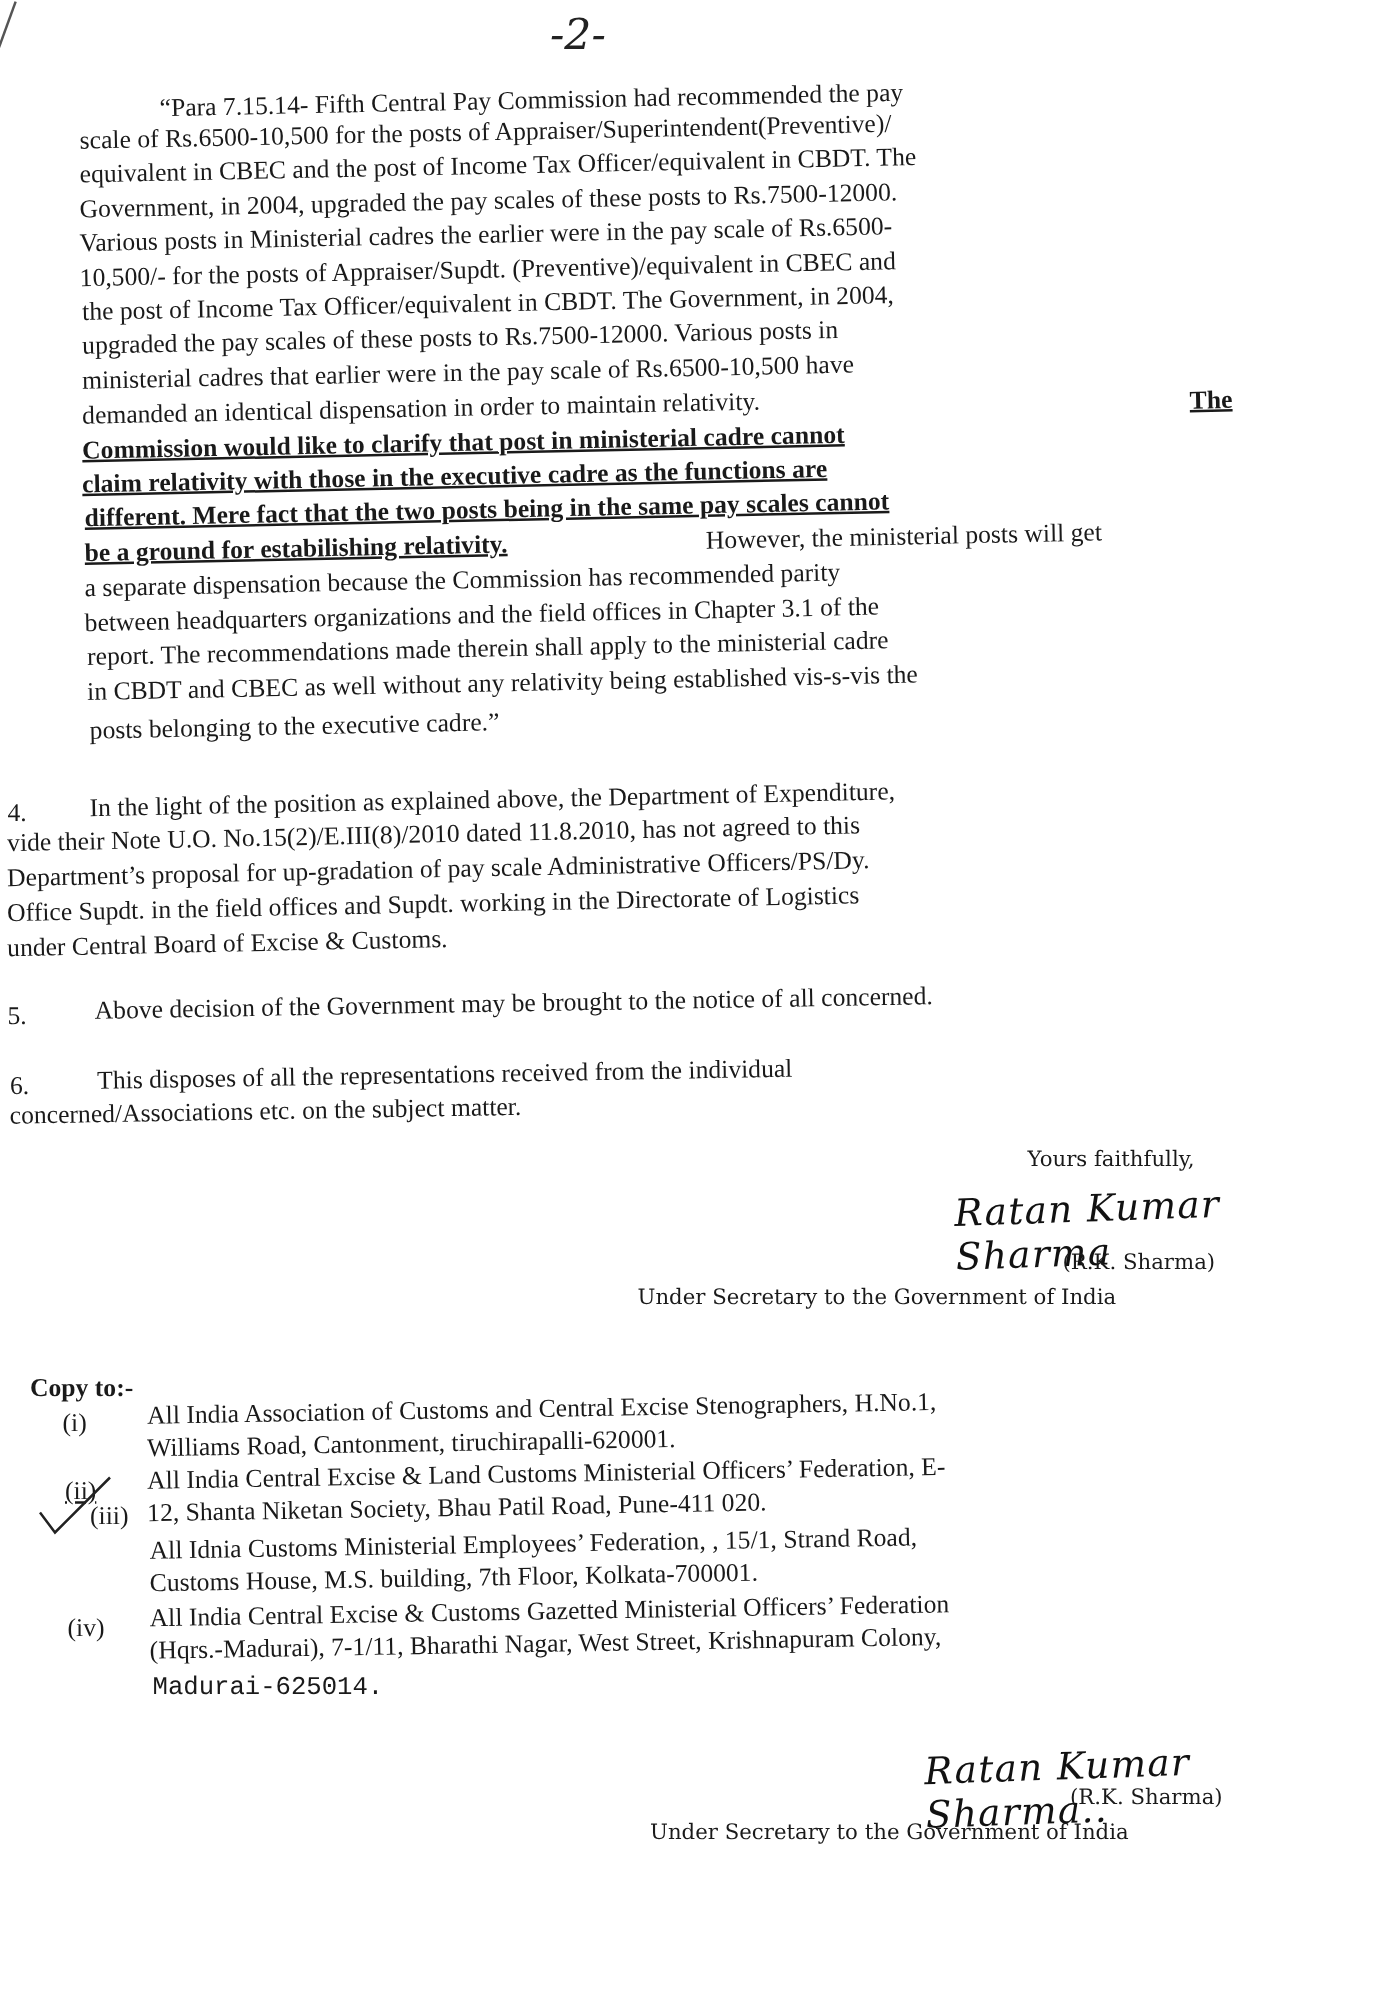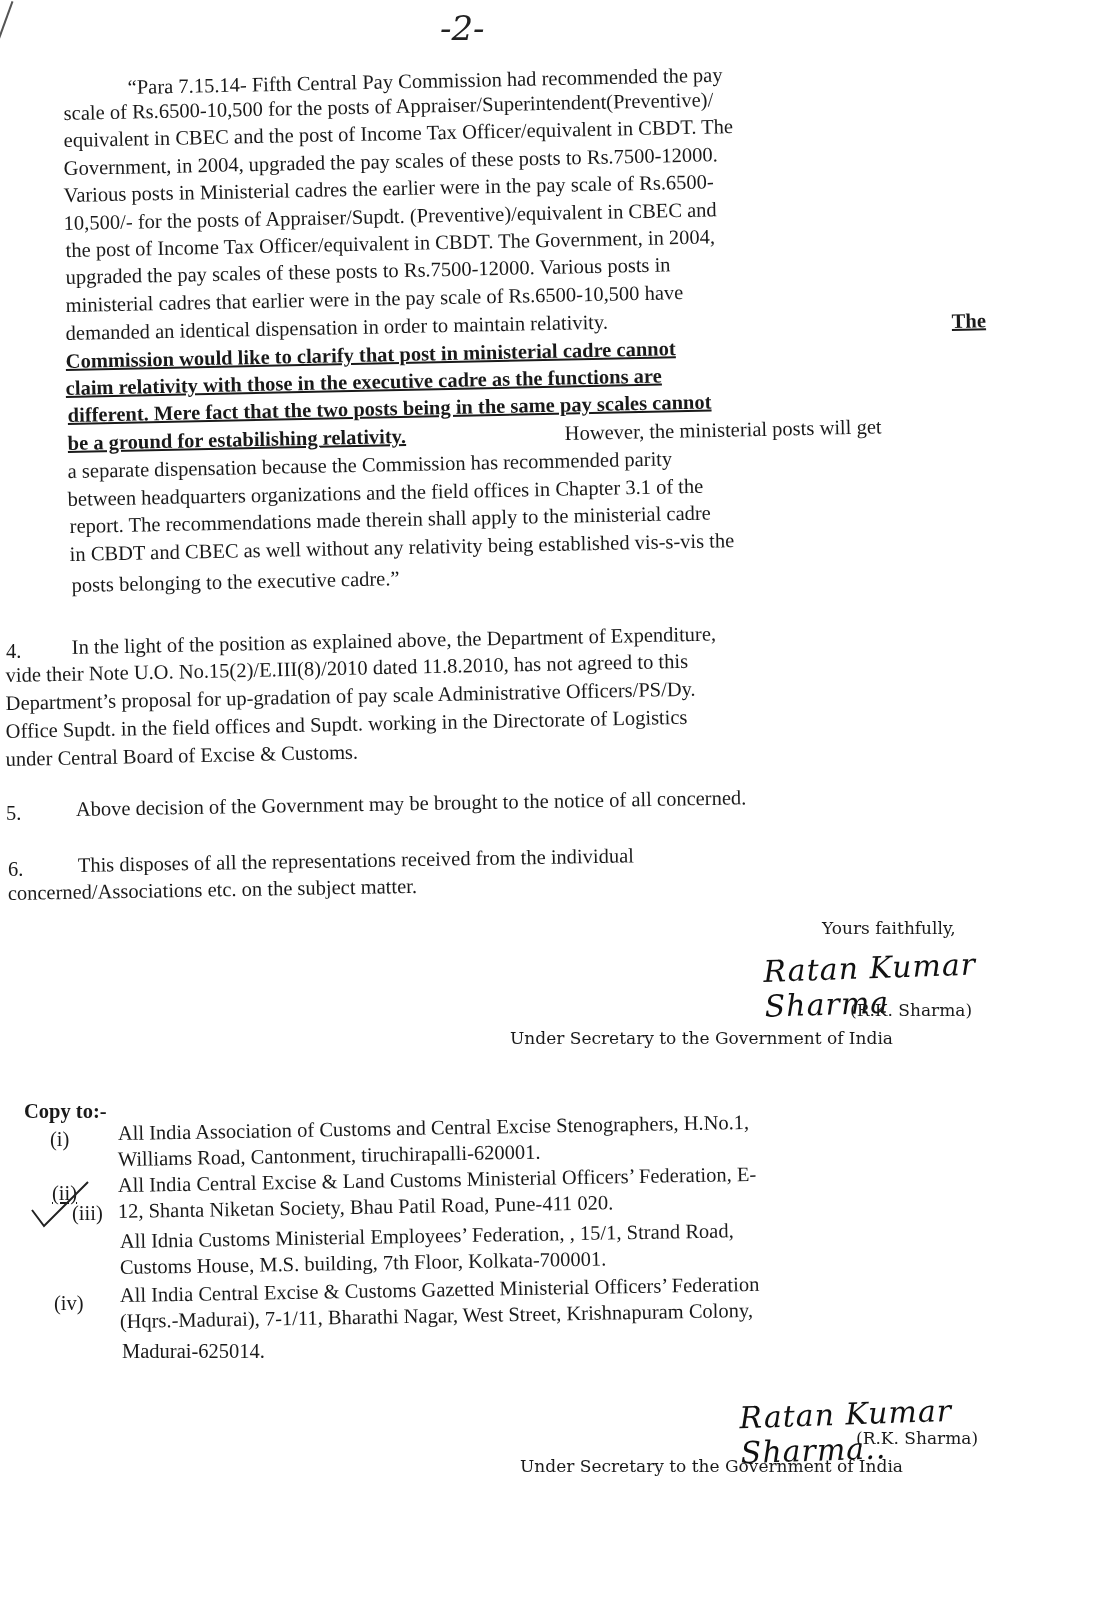--- a/index.html
+++ b/index.html
@@ -100,21 +100,21 @@
   <div class="line" style="left:118px;top:1172px;width:892px;transform:rotate(-1deg);">All India Central Excise &amp; Land Customs Ministerial Officers’ Federation, E-</div>
   <div class="line" style="left:118px;top:1198px;transform:rotate(-1deg);">12, Shanta Niketan Society, Bhau Patil Road, Pune-411 020.</div>
 
   <div class="line" style="left:52px;top:1200px;margin-left:20px;">(iii)</div>
   <div class="line" style="left:120px;top:1228px;width:890px;transform:rotate(-1deg);">All Idnia Customs Ministerial Employees’ Federation, , 15/1, Strand Road,</div>
   <div class="line" style="left:120px;top:1254px;transform:rotate(-1deg);">Customs House, M.S. building, 7th Floor, Kolkata-700001.</div>
 
   <div class="line" style="left:54px;top:1290px;">(iv)</div>
   <div class="line" style="left:120px;top:1282px;width:894px;transform:rotate(-1deg);">All India Central Excise &amp; Customs Gazetted Ministerial Officers’ Federation</div>
   <div class="line" style="left:120px;top:1308px;width:894px;transform:rotate(-1deg);">(Hqrs.-Madurai), 7-1/11, Bharathi Nagar, West Street, Krishnapuram Colony,</div>
-  <div class="line" style="left:122px;top:1338px;">Madurai-625014.</div>
+  <div class="line" style="left:122px;top:1338px;font-family:Liberation Mono, monospace;">Madurai-625014.</div>
 </div>
 
 <svg class="checkmark" viewBox="0 0 60 50">
   <path d="M2 30 L14 46 L58 2" fill="none" stroke="#222" stroke-width="2"></path>
 </svg>
 
 <div>
   <div class="signature" style="left:740px;top:1394px;">Ratan Kumar Sharma..</div>
   <div class="sig-text" style="left:856px;top:1428px;">(R.K. Sharma)</div>
   <div class="sig-text" style="left:520px;top:1456px;">Under Secretary to the Government of India</div>

